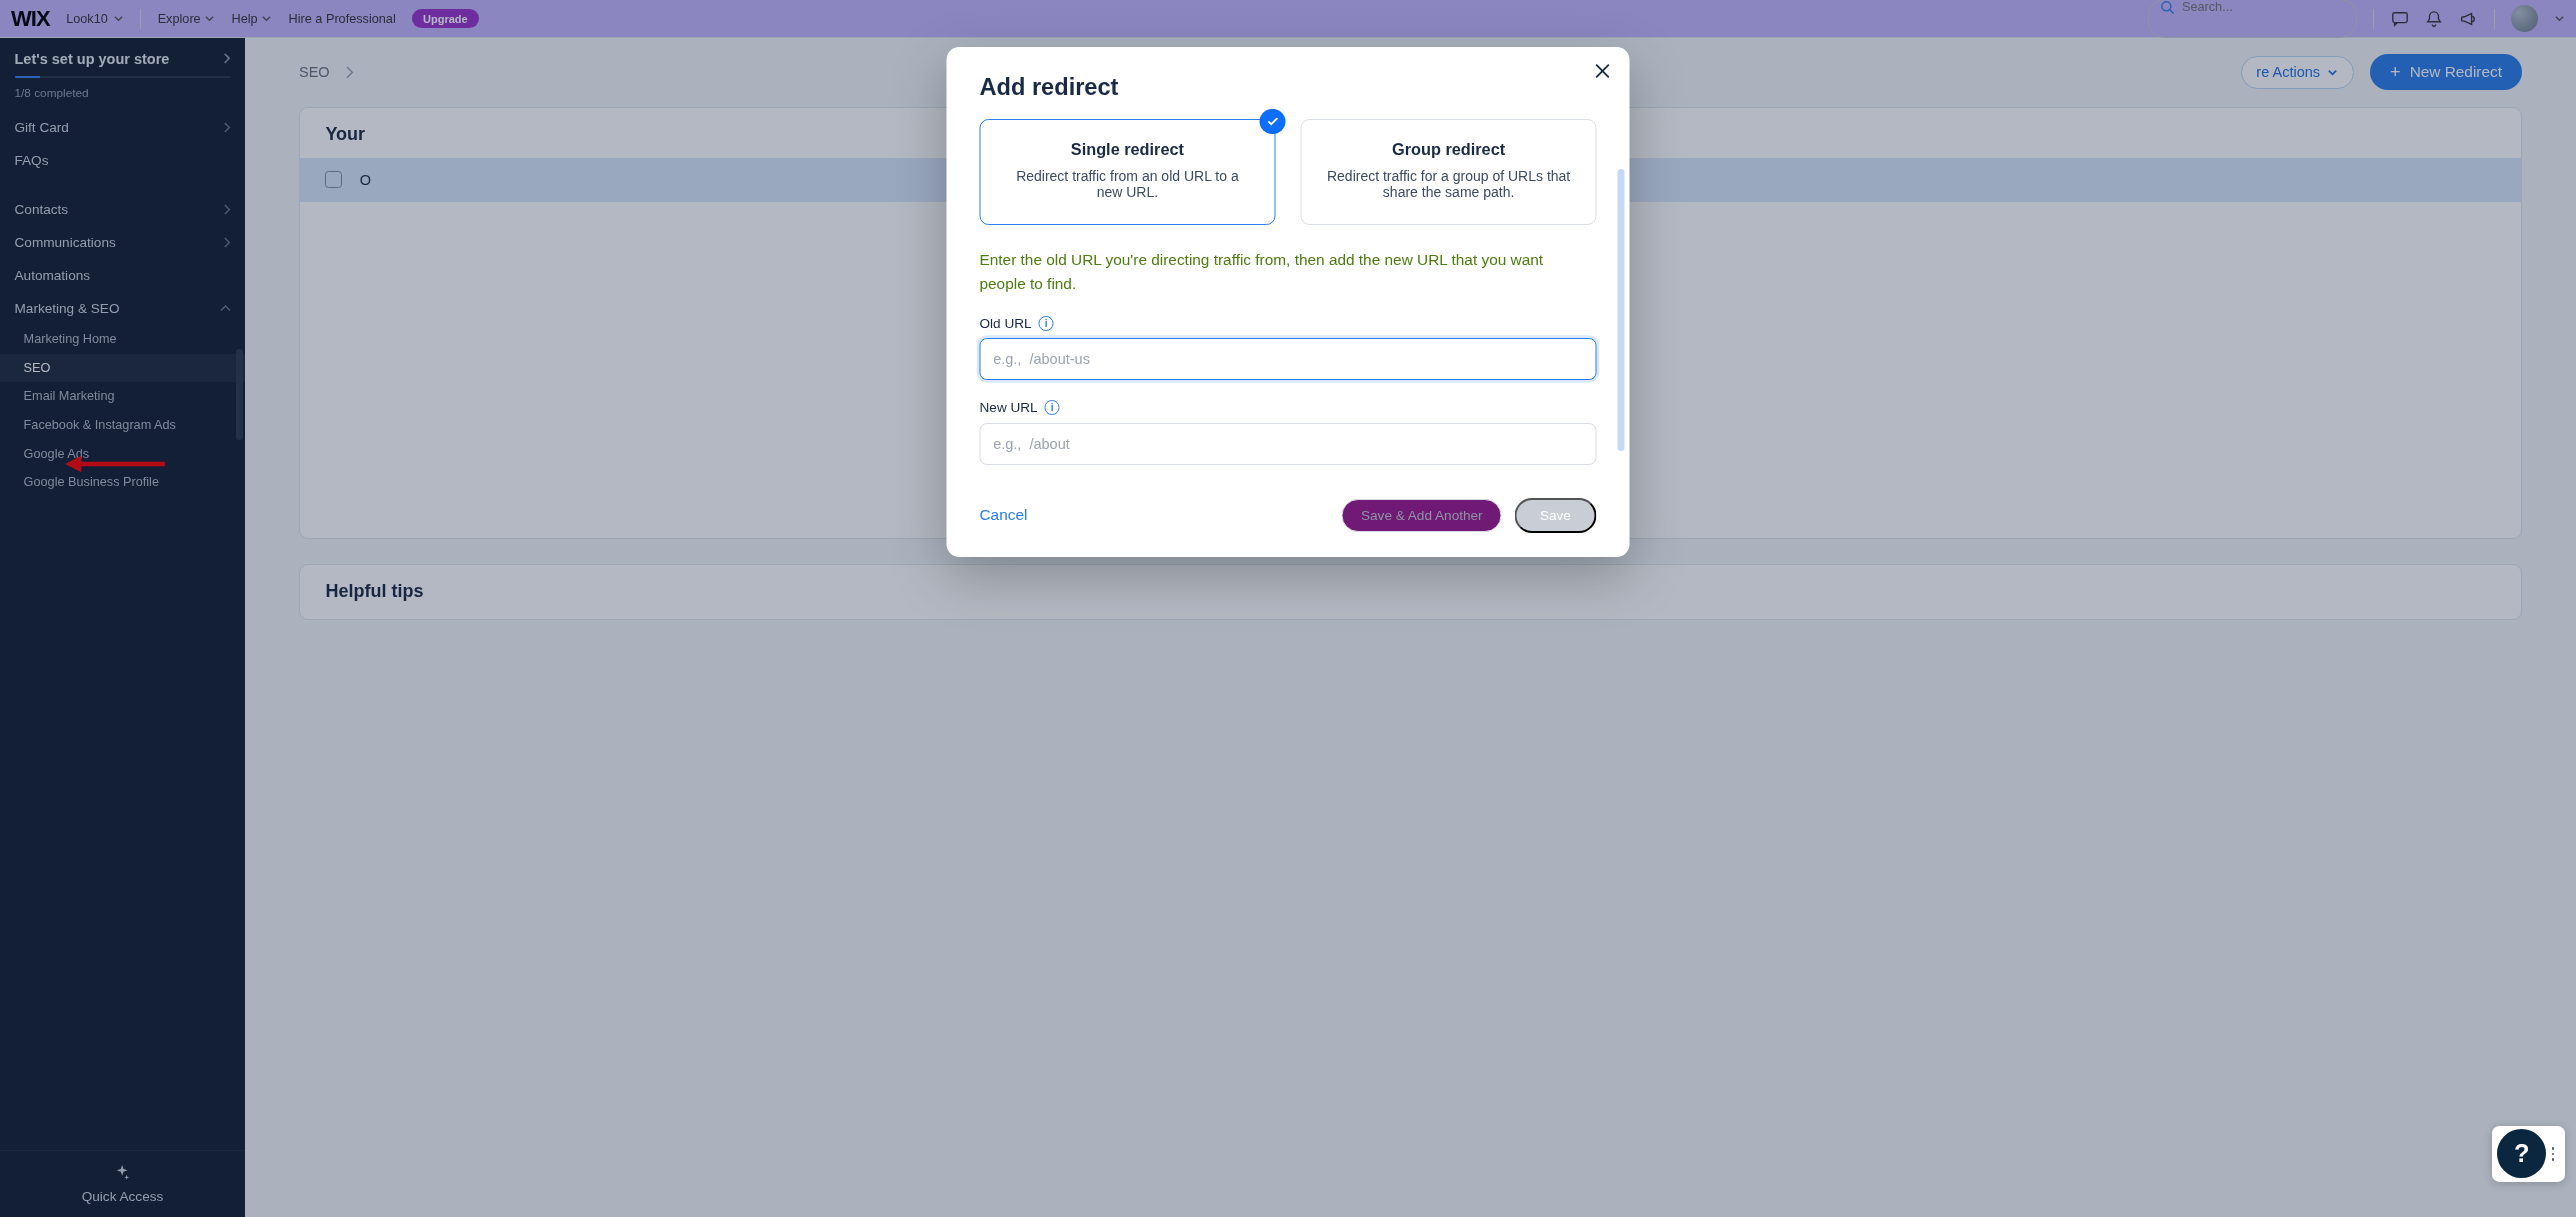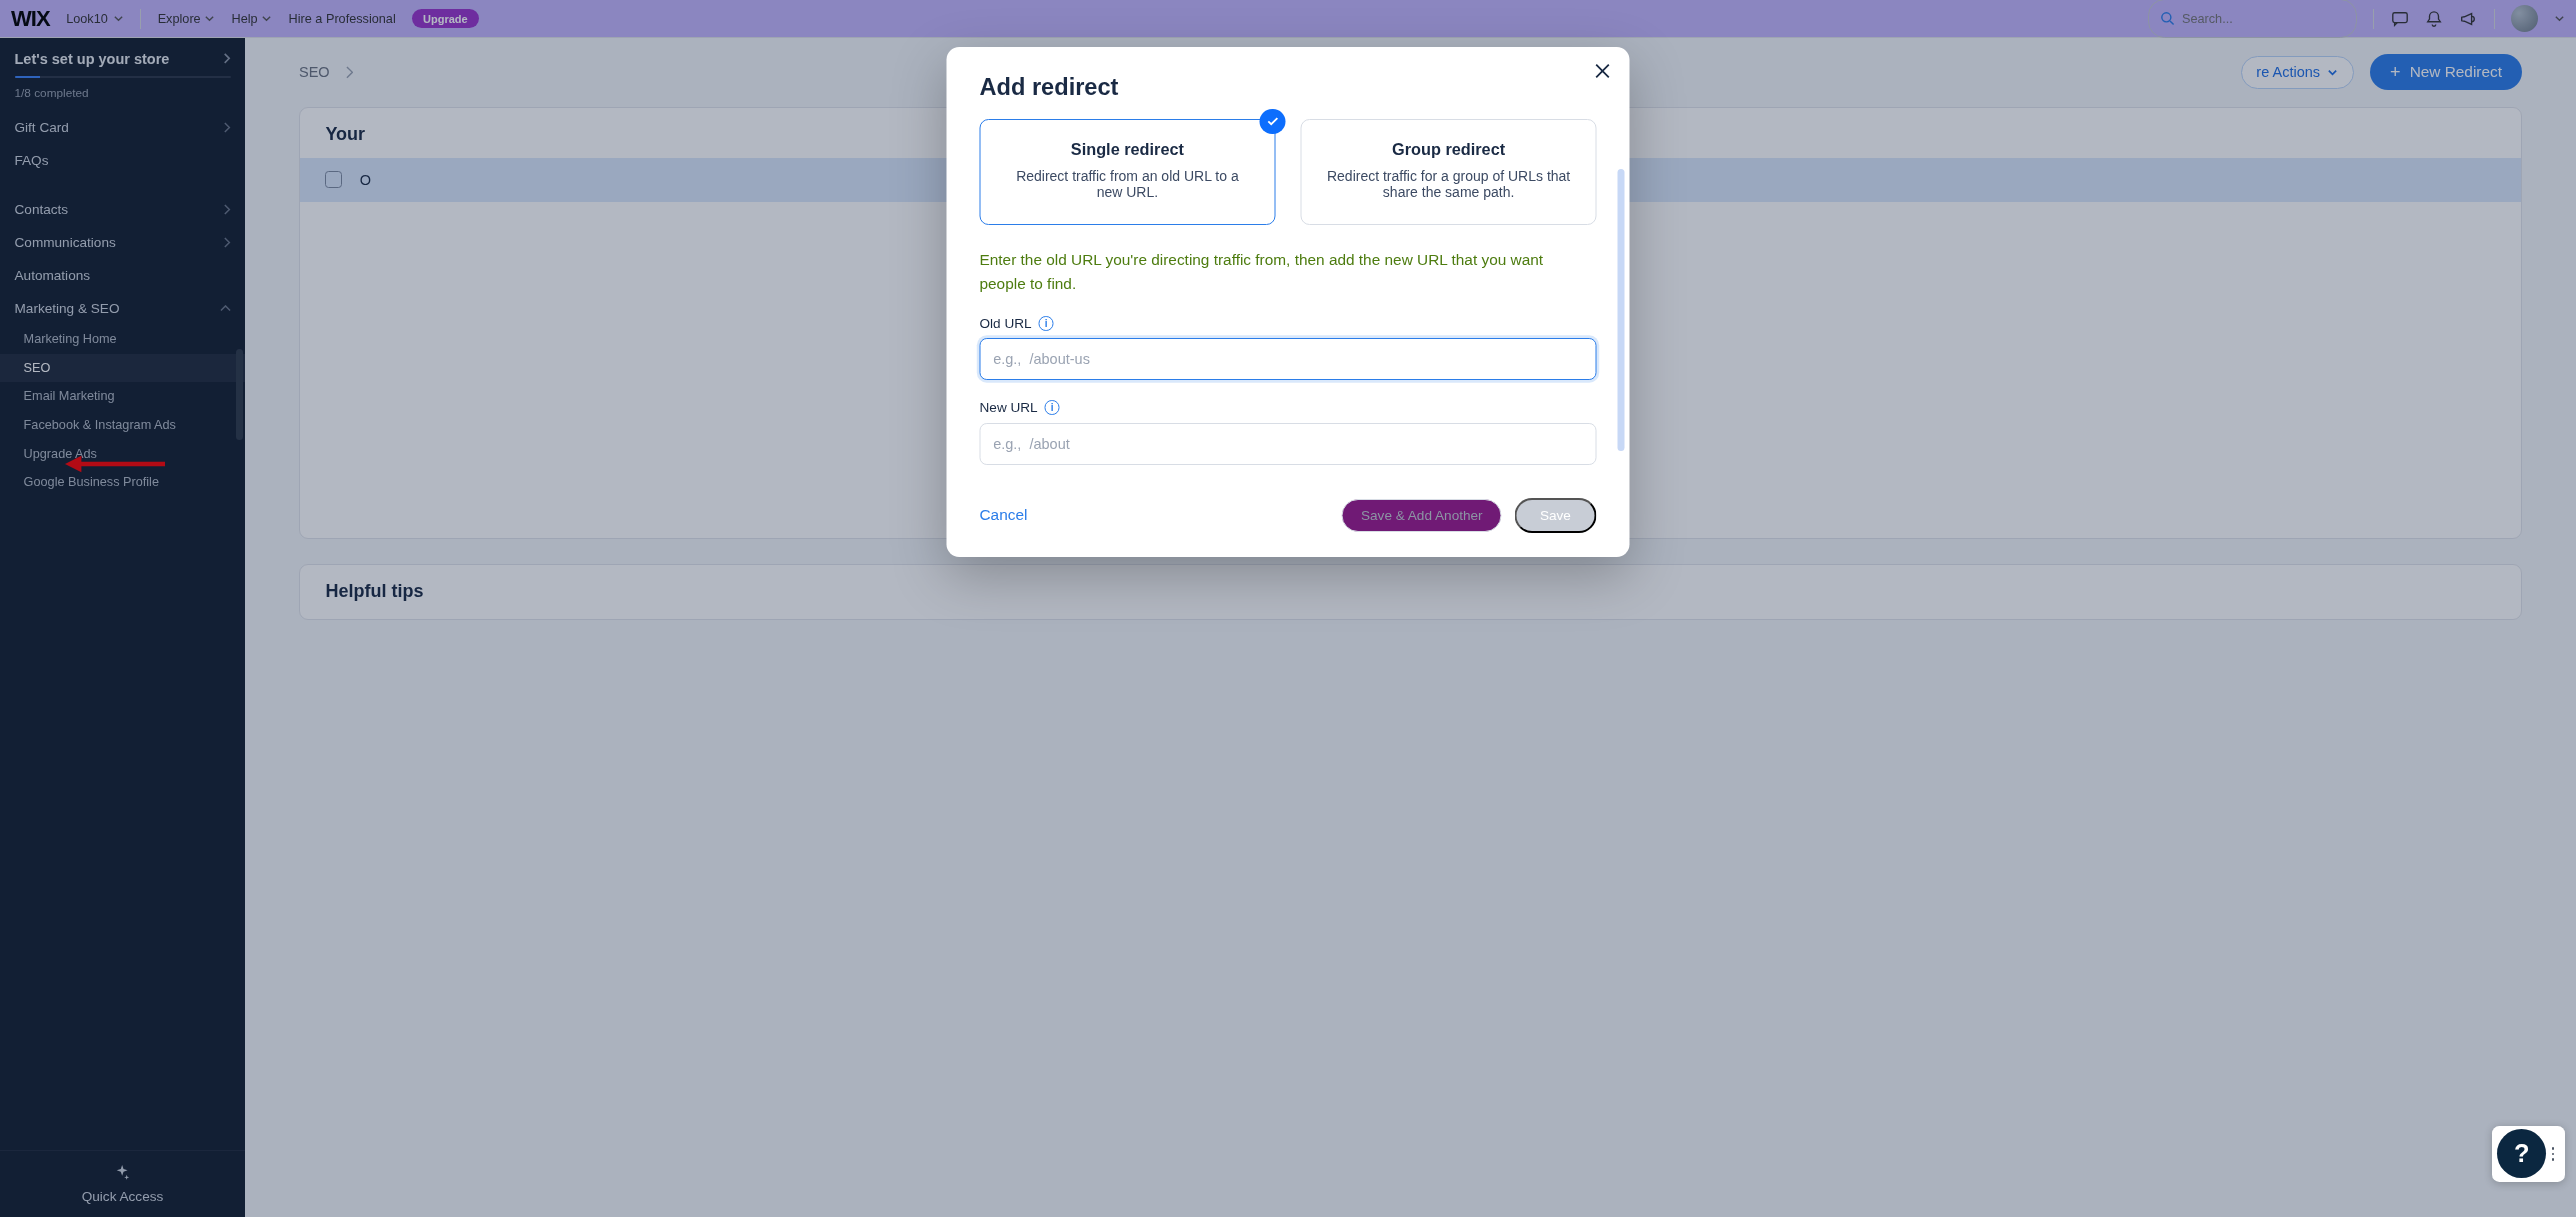--- a/index.html
+++ b/index.html
@@ -9,21 +9,21 @@
 
 .topbar { height: 38px; display: flex; align-items: center; padding: 0 11px; border-bottom: 0.9px solid #e0e2e7; background: #c4b5fd; }
 .topbar-left { display: flex; align-items: center; gap: 16.3px; }
 .wix-logo { font-weight: 900; font-size: 22px; letter-spacing: -0.9px; color: #000; }
 .site-switch { display: flex; align-items: center; gap: 5.4px; font-size: 12.7px; color: #333; cursor: pointer; }
 .tb-link { display: flex; align-items: center; gap: 3.6px; font-size: 12.7px; color: #333; cursor: pointer; }
 .chev-dn { display:inline-block; }
 .chev-dn svg { display:block; }
 .upgrade-pill { background: #9a33cc; color:#fff; font-size:11px; font-weight:600; padding:3.6px 11px; border-radius:12.7px; cursor:pointer; }
 .topbar-right { margin-left:auto; display:flex; align-items:center; gap: 16.3px; }
-.search-box { display:flex; align-items:center; gap:7.3px; width:209px; height:39px; border:0.9px solid #c7cbd1; border-radius:16.3px; padding:0 11px; color:#8a8f98; }
+.search-box { display:flex; align-items:flex-start; gap:7.3px; width:209px; height:39px; border:0.9px solid #c7cbd1; border-radius:16.3px; padding:0 11px; color:#8a8f98; }
 .search-box input { border:none; outline:none; background:transparent; font-size:12.7px; color:#555; flex:1; }
 .tb-icon { width:18px; height:18px; color:#333; cursor:pointer; display:flex; align-items:center; justify-content:center; }
 .tb-sep { width:0.9px; height:20px; background:#d8dbe0; }
 .avatar { width:27px; height:27px; border-radius:50%; background: radial-gradient(circle at 30% 30%, #b7c2ce, #6d7a88); cursor:pointer; }
 
 
 .sidebar { position:absolute; top:38px; left:0; bottom:0; width:245px; background:#131e2f; color:#b9c1cb; display:flex; flex-direction:column; }
 .setup-block { padding:12.7px 14.5px 11px; }
 .setup-head { display:flex; align-items:center; font-size:14.5px; font-weight:600; color:#e6eaef; }
 .setup-head .chev-rt { margin-left:auto; }
@@ -216,21 +216,21 @@
       <span class="chev-up">
           <svg width="11" height="7.3" viewBox="0 0 12 8">
             <path d="M1 6l5-5 5 5" stroke="#6b7688" stroke-width="1.6" fill="none"></path>
           </svg>
         </span>
     </div>
     <div class="side-sub">Marketing Home</div>
     <div class="side-sub active">SEO</div>
     <div class="side-sub">Email Marketing</div>
     <div class="side-sub">Facebook &amp; Instagram Ads</div>
-    <div class="side-sub">Upgrade Ads</div>
+    <div class="side-sub">Google Ads</div>
     <div class="side-sub">Google Business Profile</div>
 
     <div class="side-scroll-track"></div>
   </div>
 
   <div class="quick-access">
     <span>
         <svg width="16.3" height="16.3" viewBox="0 0 18 18">
           <path d="M9 1l1.5 4.5L15 7l-4.5 1.5L9 13l-1.5-4.5L3 7l4.5-1.5L9 1zM14 12l.7 2 2 .7-2 .7-.7 2-.7-2-2-.7 2-.7.7-2z" fill="#cfd6df"></path>
         </svg>

